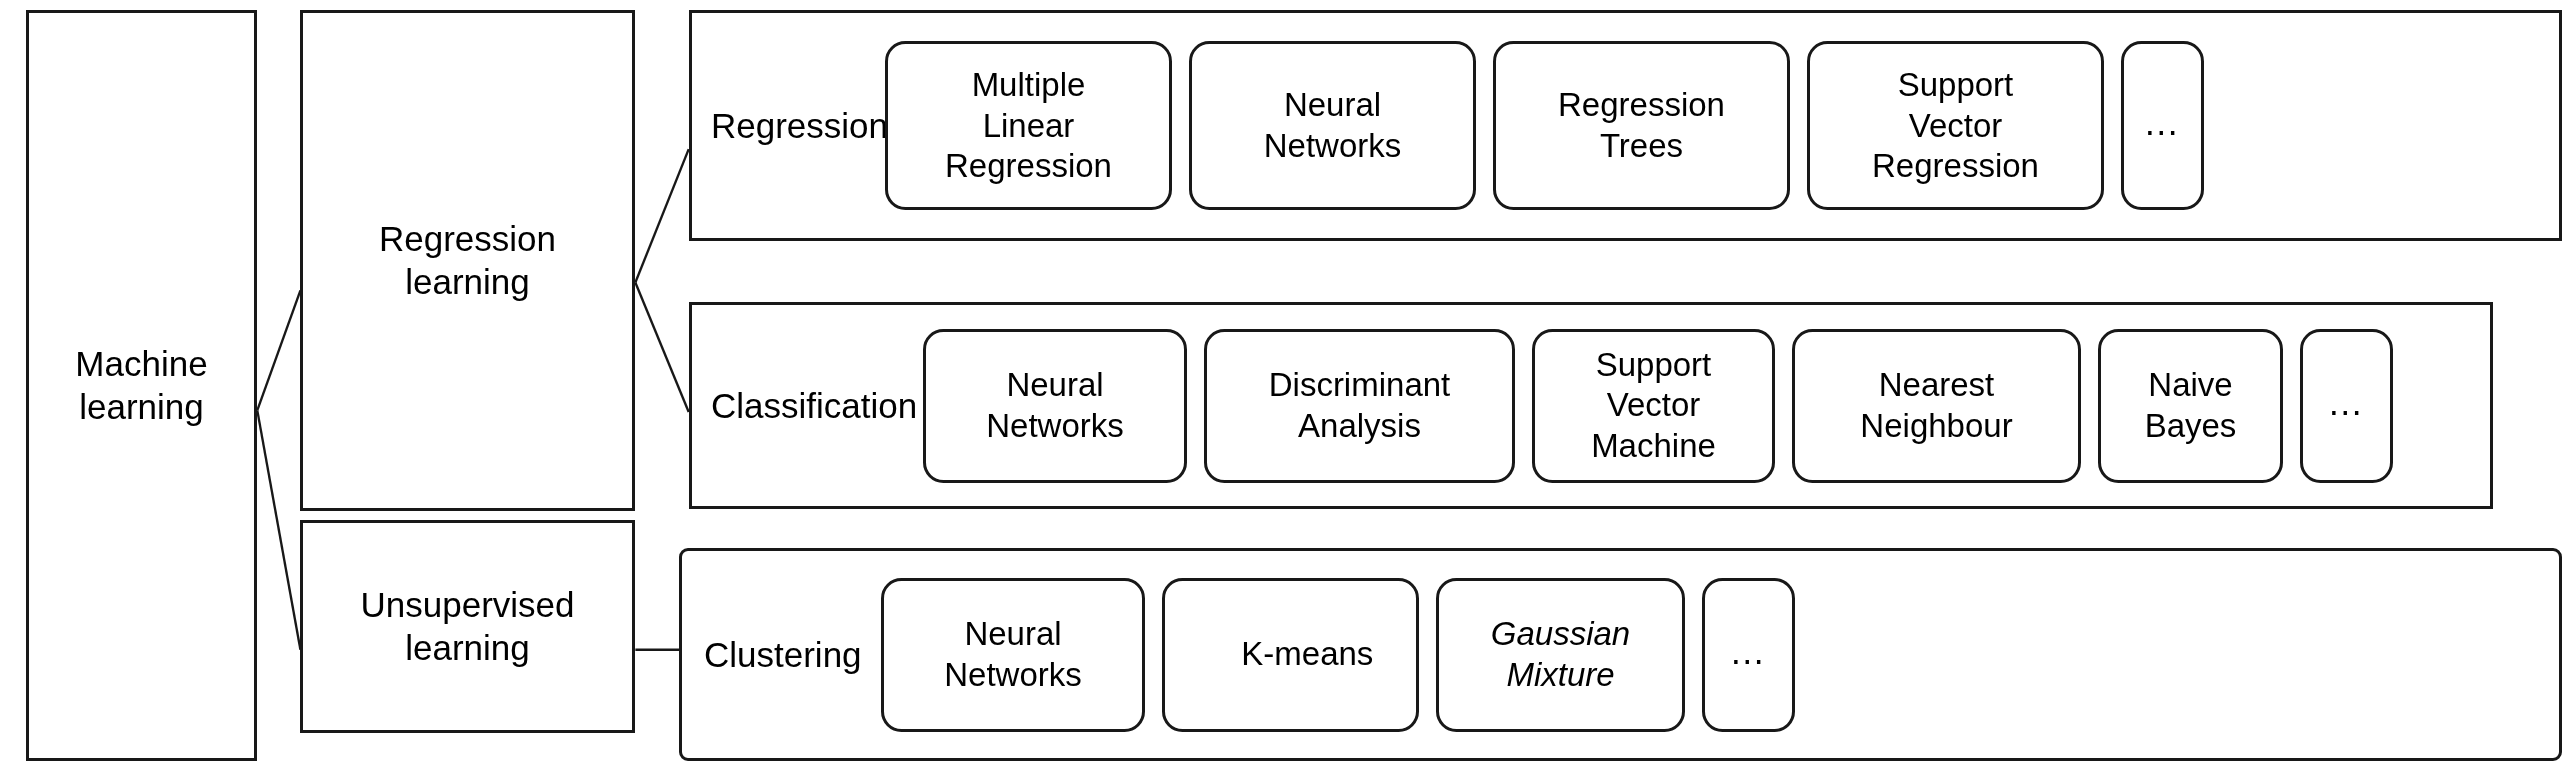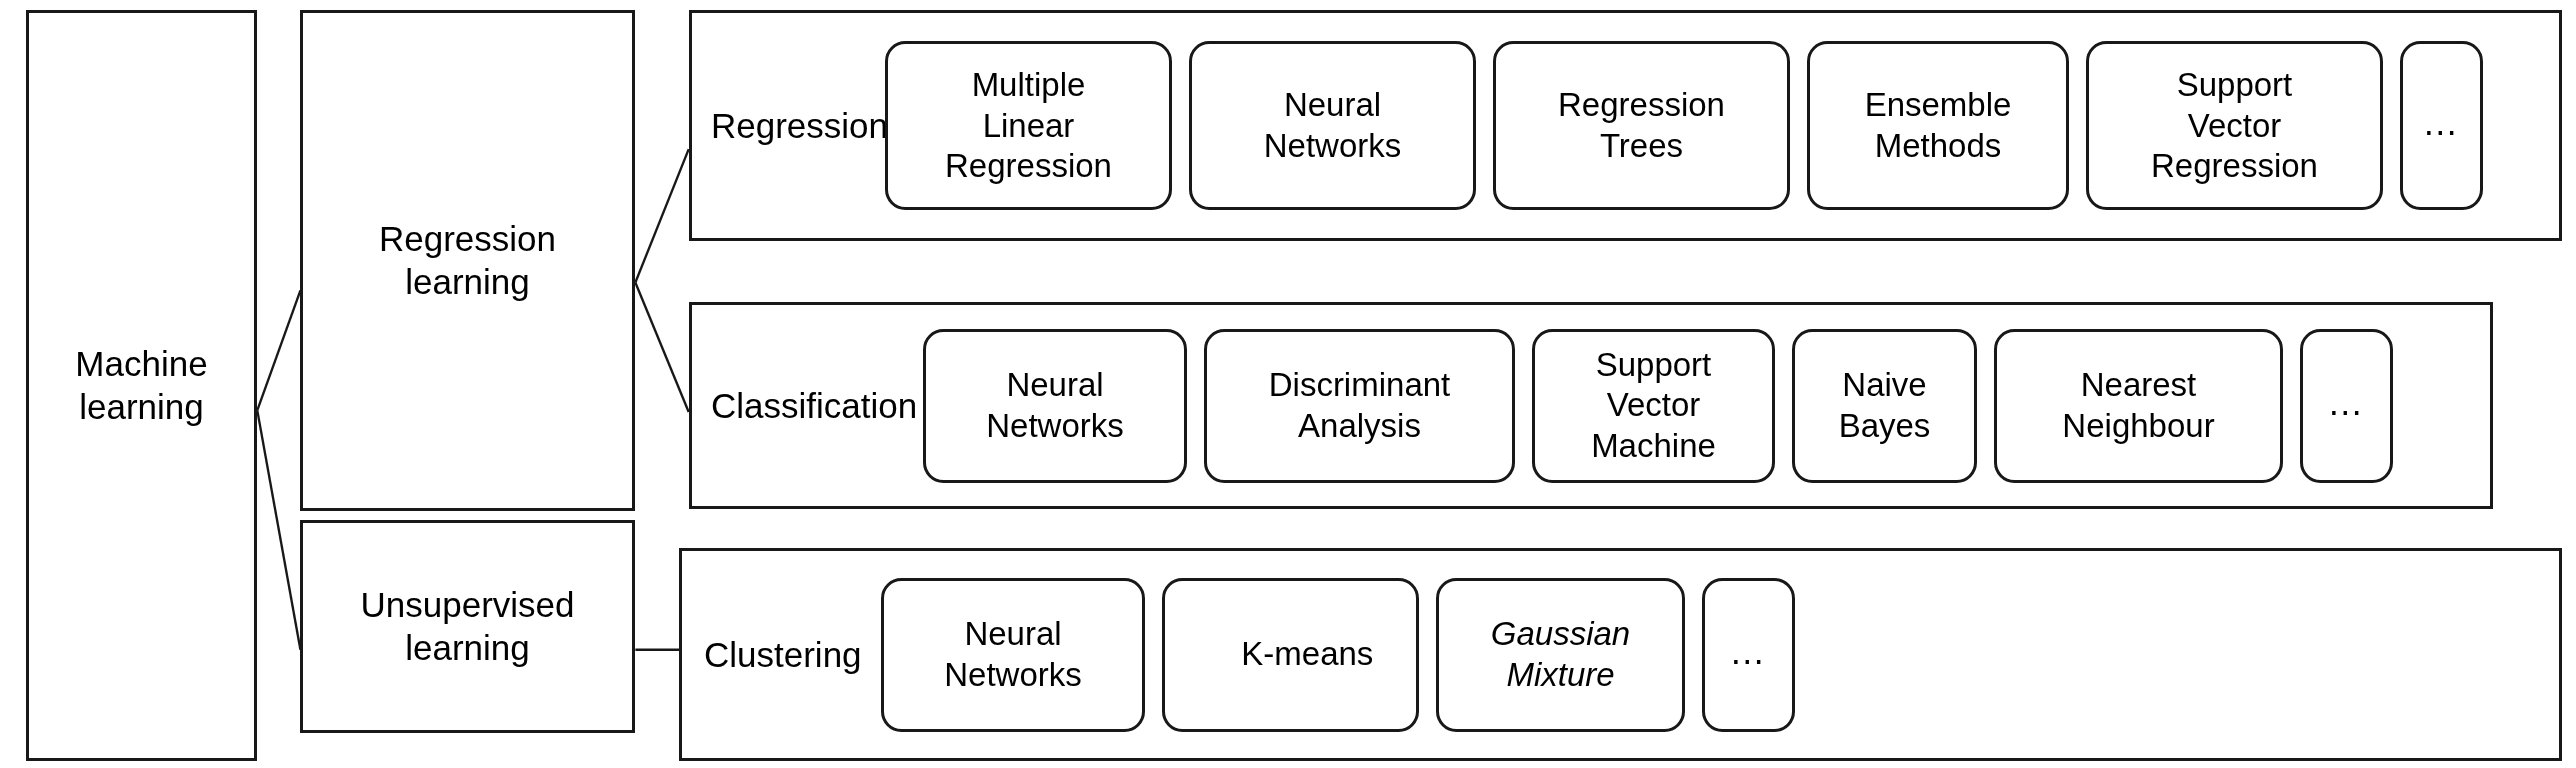--- a/index.html
+++ b/index.html
@@ -130,24 +130,20 @@
 Regression</span>
       </div>
       <div class="pill" style="width:287px; height:169px;">
         <span style="white-space:pre-line;">Neural
 Networks</span>
       </div>
       <div class="pill" style="width:297px; height:169px;">
         <span style="white-space:pre-line;">Regression
 Trees</span>
       </div>
-      <div class="pill" style="width:262px; height:169px;">
-        <span style="white-space:pre-line;">Ensemble
-Methods</span>
-      </div>
       <div class="pill" style="width:297px; height:169px;">
         <span style="white-space:pre-line;">Support
 Vector
 Regression</span>
       </div>
       <div class="pill ellipsis" style="width:83px; height:169px;">
         <span>…</span>
       </div>
     </div>
   </div>
@@ -163,35 +159,35 @@
       </div>
       <div class="pill" style="width:311px; height:154px;">
         <span style="white-space:pre-line;">Discriminant
 Analysis</span>
       </div>
       <div class="pill" style="width:243px; height:154px;">
         <span style="white-space:pre-line;">Support
 Vector
 Machine</span>
       </div>
+      <div class="pill" style="width:289px; height:154px;">
+        <span style="white-space:pre-line;">Nearest
+Neighbour</span>
+      </div>
       <div class="pill" style="width:185px; height:154px;">
         <span style="white-space:pre-line;">Naive
 Bayes</span>
       </div>
-      <div class="pill" style="width:289px; height:154px;">
-        <span style="white-space:pre-line;">Nearest
-Neighbour</span>
-      </div>
       <div class="pill ellipsis" style="width:93px; height:154px;">
         <span>…</span>
       </div>
     </div>
   </div>
 
-  <div class="abox row-band" style="left:679px; top:548px; width:1883px; height:213px;">
+  <div class="abox row-band" style="left:679px; top:548px; width:1883px; height:213px;border-radius:9px;">
 
     <div class="row-label" style="width:177px; margin-left:22px;">Clustering</div>
 
     <div class="pill-strip">
       <div class="pill" style="width:264px; height:154px;">
         <span style="white-space:pre-line;">Neural
 Networks</span>
       </div>
       <div class="pill" style="width:257px; height:154px;padding-left:40px;">
         <span style="white-space:pre-line;">K-means</span>

